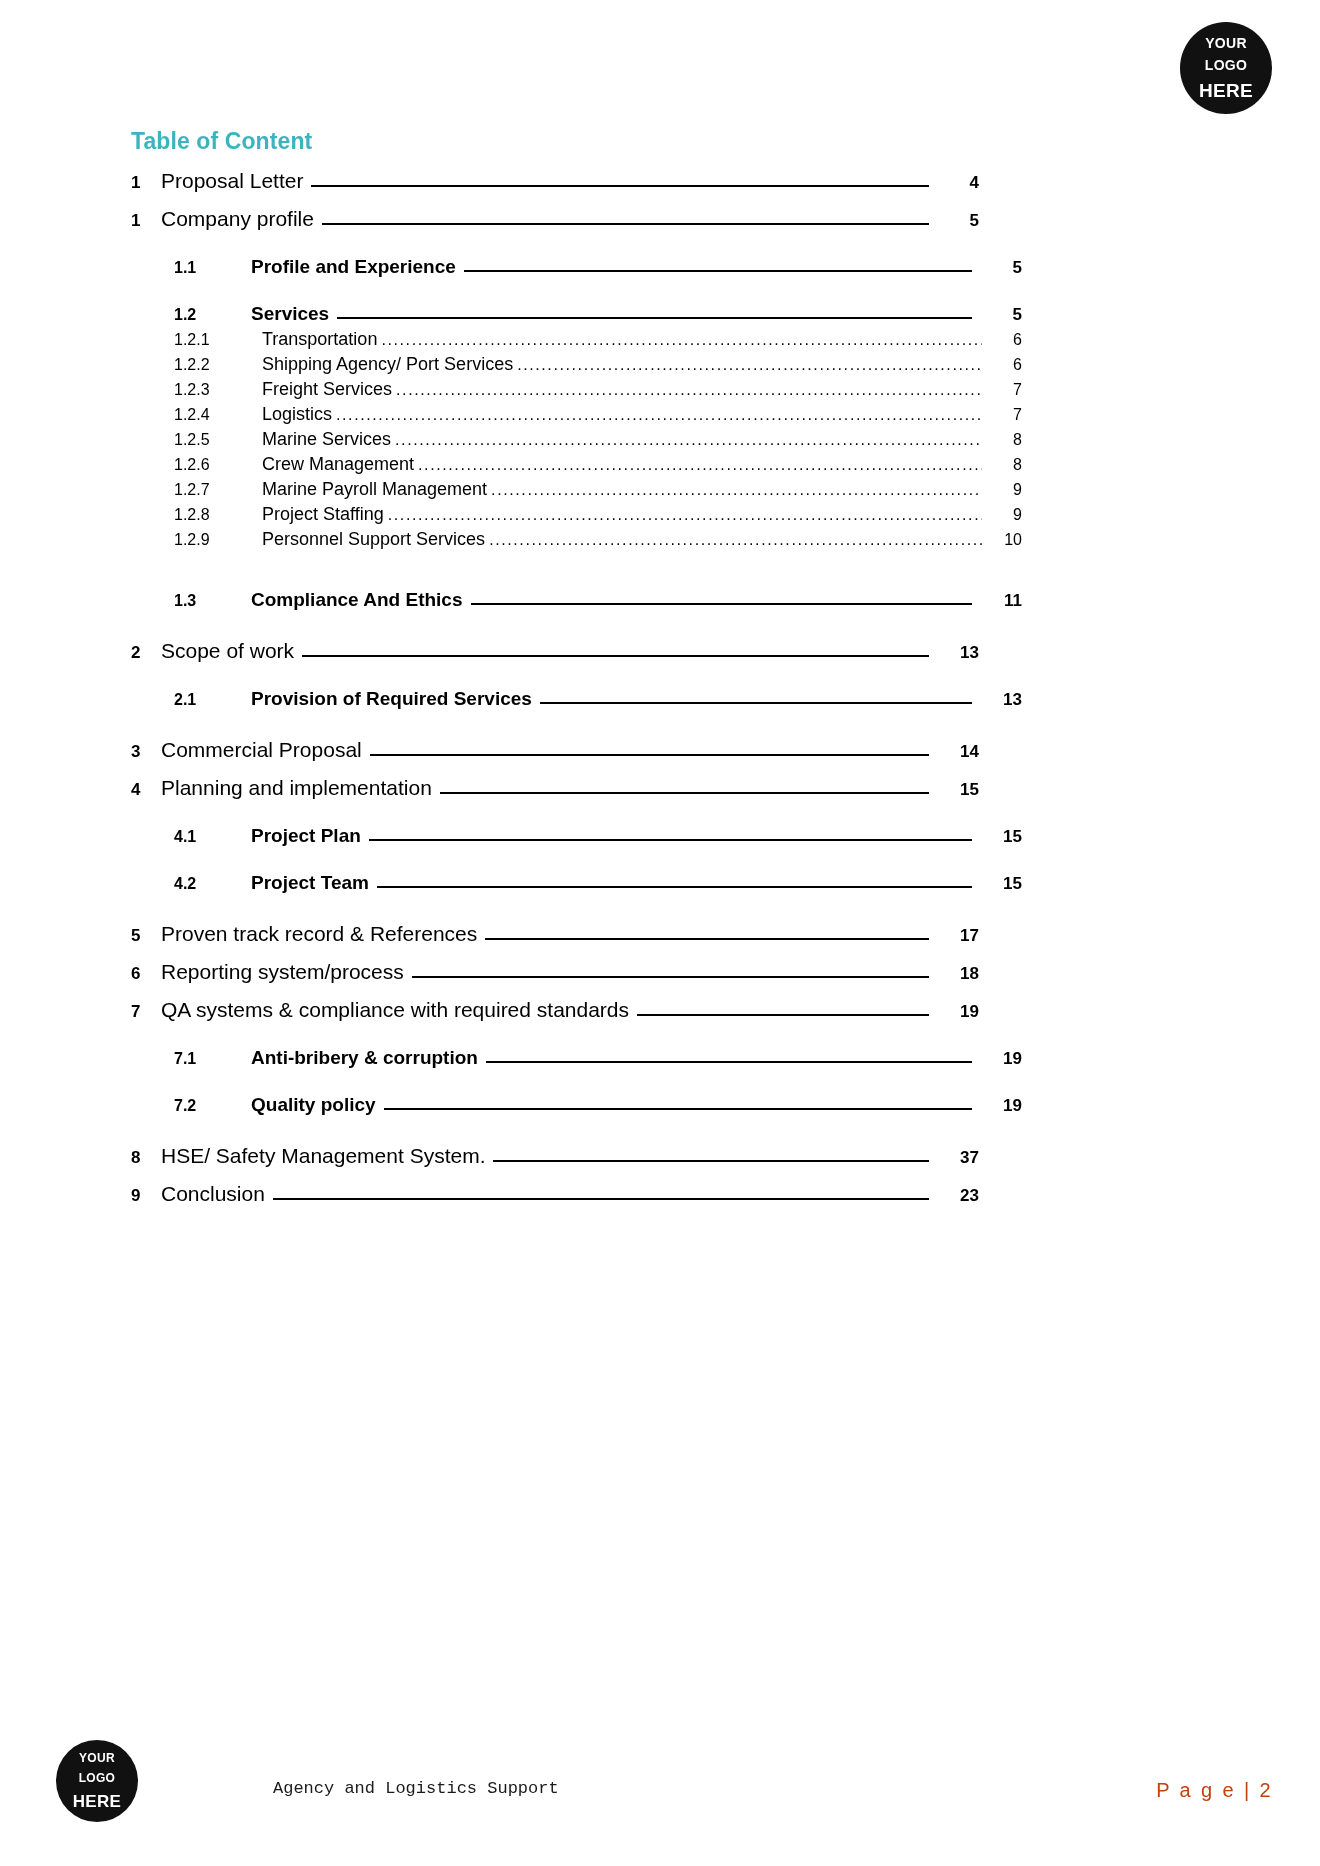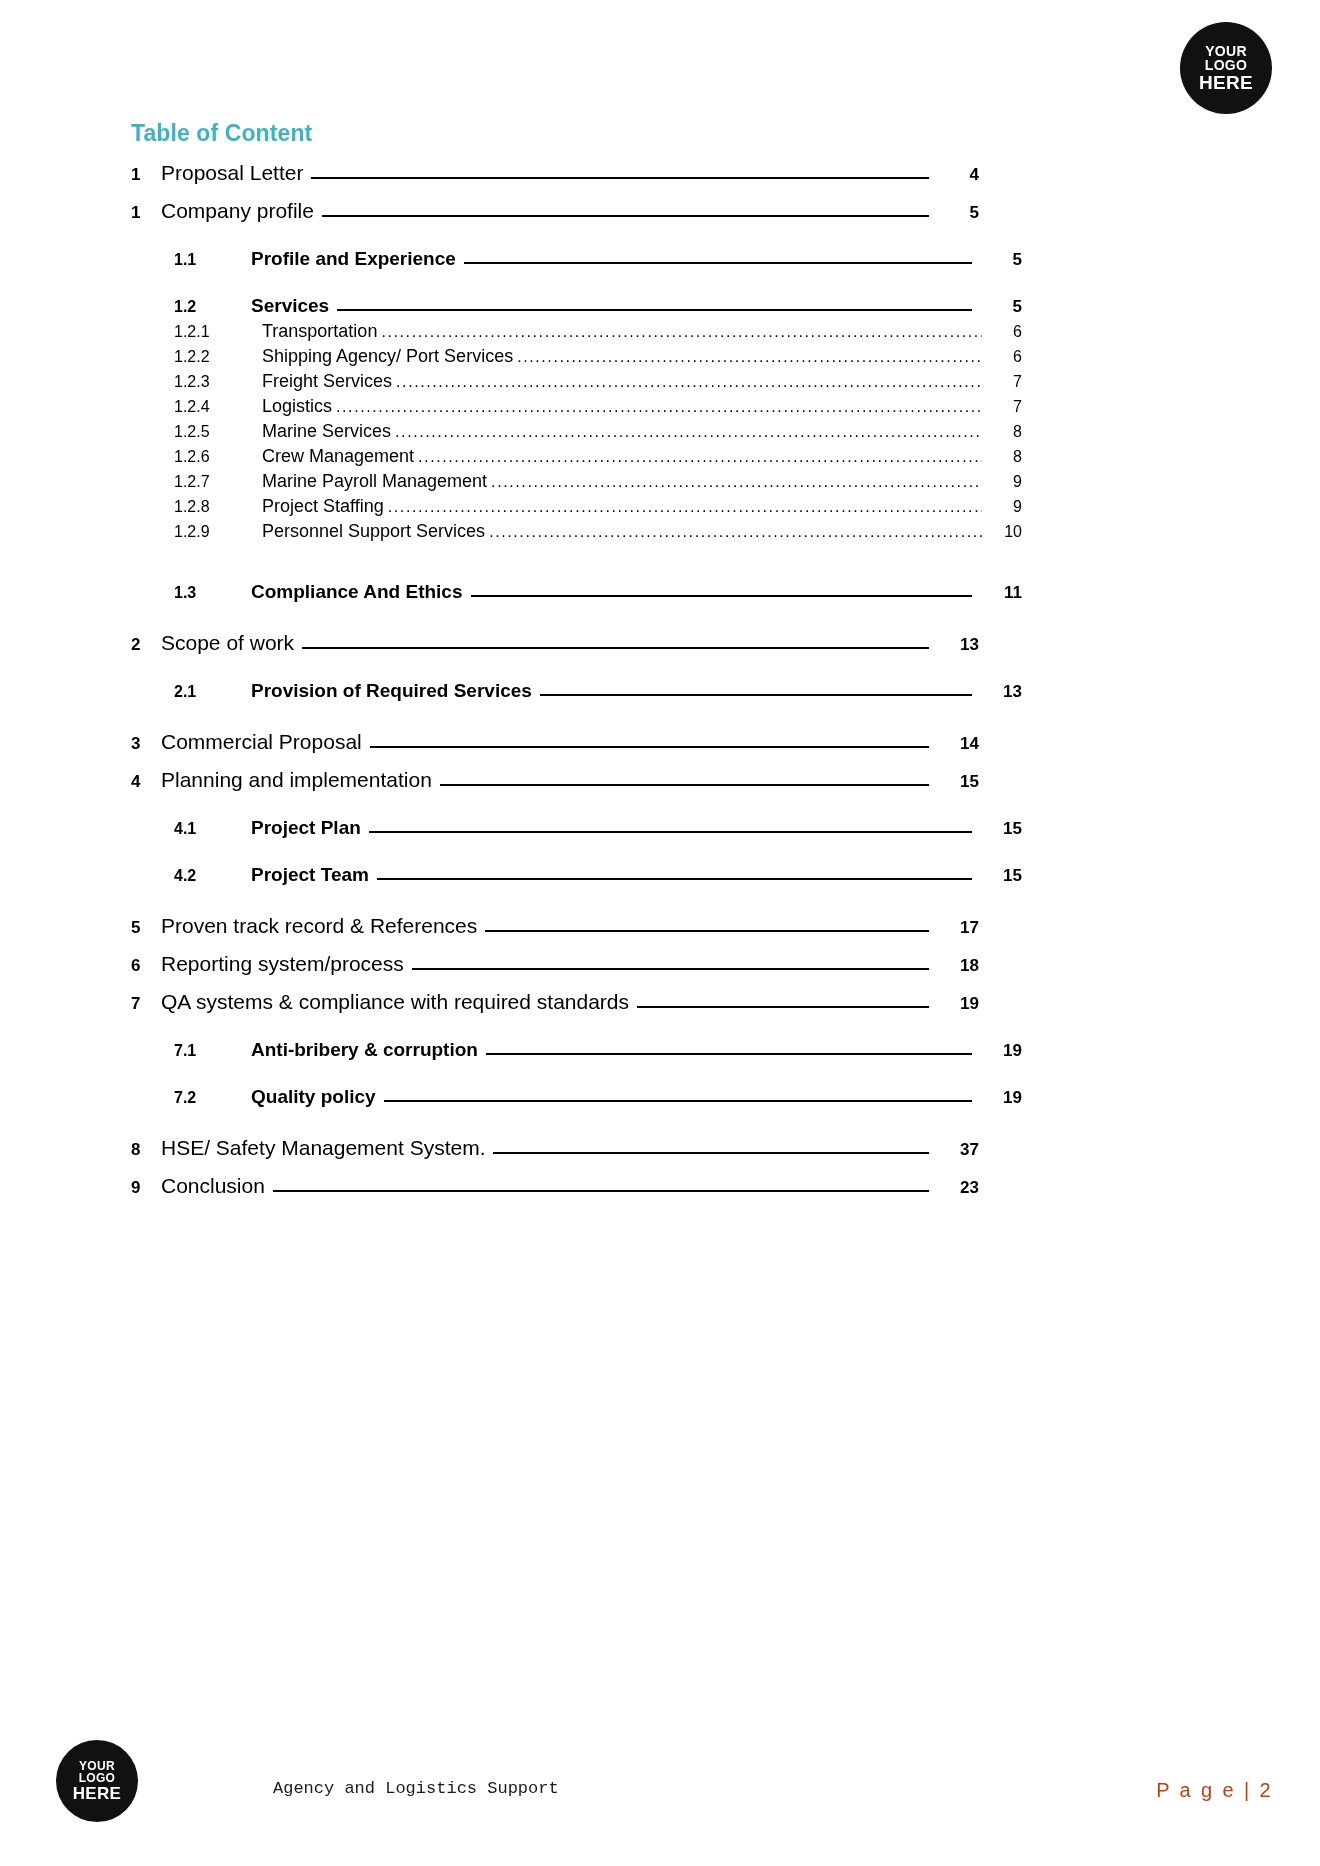--- a/index.html
+++ b/index.html
@@ -26,20 +26,21 @@
     background: #111111;
     color: #ffffff;
     display: flex;
     flex-direction: column;
     align-items: center;
     justify-content: center;
     line-height: 1.02;
     text-align: center;
     font-weight: bold;
     letter-spacing: 0.3px;
+    gap: 8px;
   }
   .logo-top {
     top: 22px;
     right: 48px;
     width: 92px;
     height: 92px;
   }
   .logo-top .l1 { font-size: 14px; }
   .logo-top .l2 { font-size: 14px; }
   .logo-top .l3 { font-size: 19px; margin-top: 1px; }
@@ -51,21 +52,21 @@
     height: 82px;
   }
   .logo-bottom .l1 { font-size: 12px; }
   .logo-bottom .l2 { font-size: 12px; }
   .logo-bottom .l3 { font-size: 17px; margin-top: 1px; }
 
   
   .toc-wrap {
     position: absolute;
     left: 131px;
-    top: 120px;
+    top: 128px;
     width: 848px;
   }
   .toc-title {
     color: #3cb4bf;
     font-size: 23px;
     font-weight: bold;
     margin: 0 0 12px 0;
     letter-spacing: 0.1px;
   }
 

